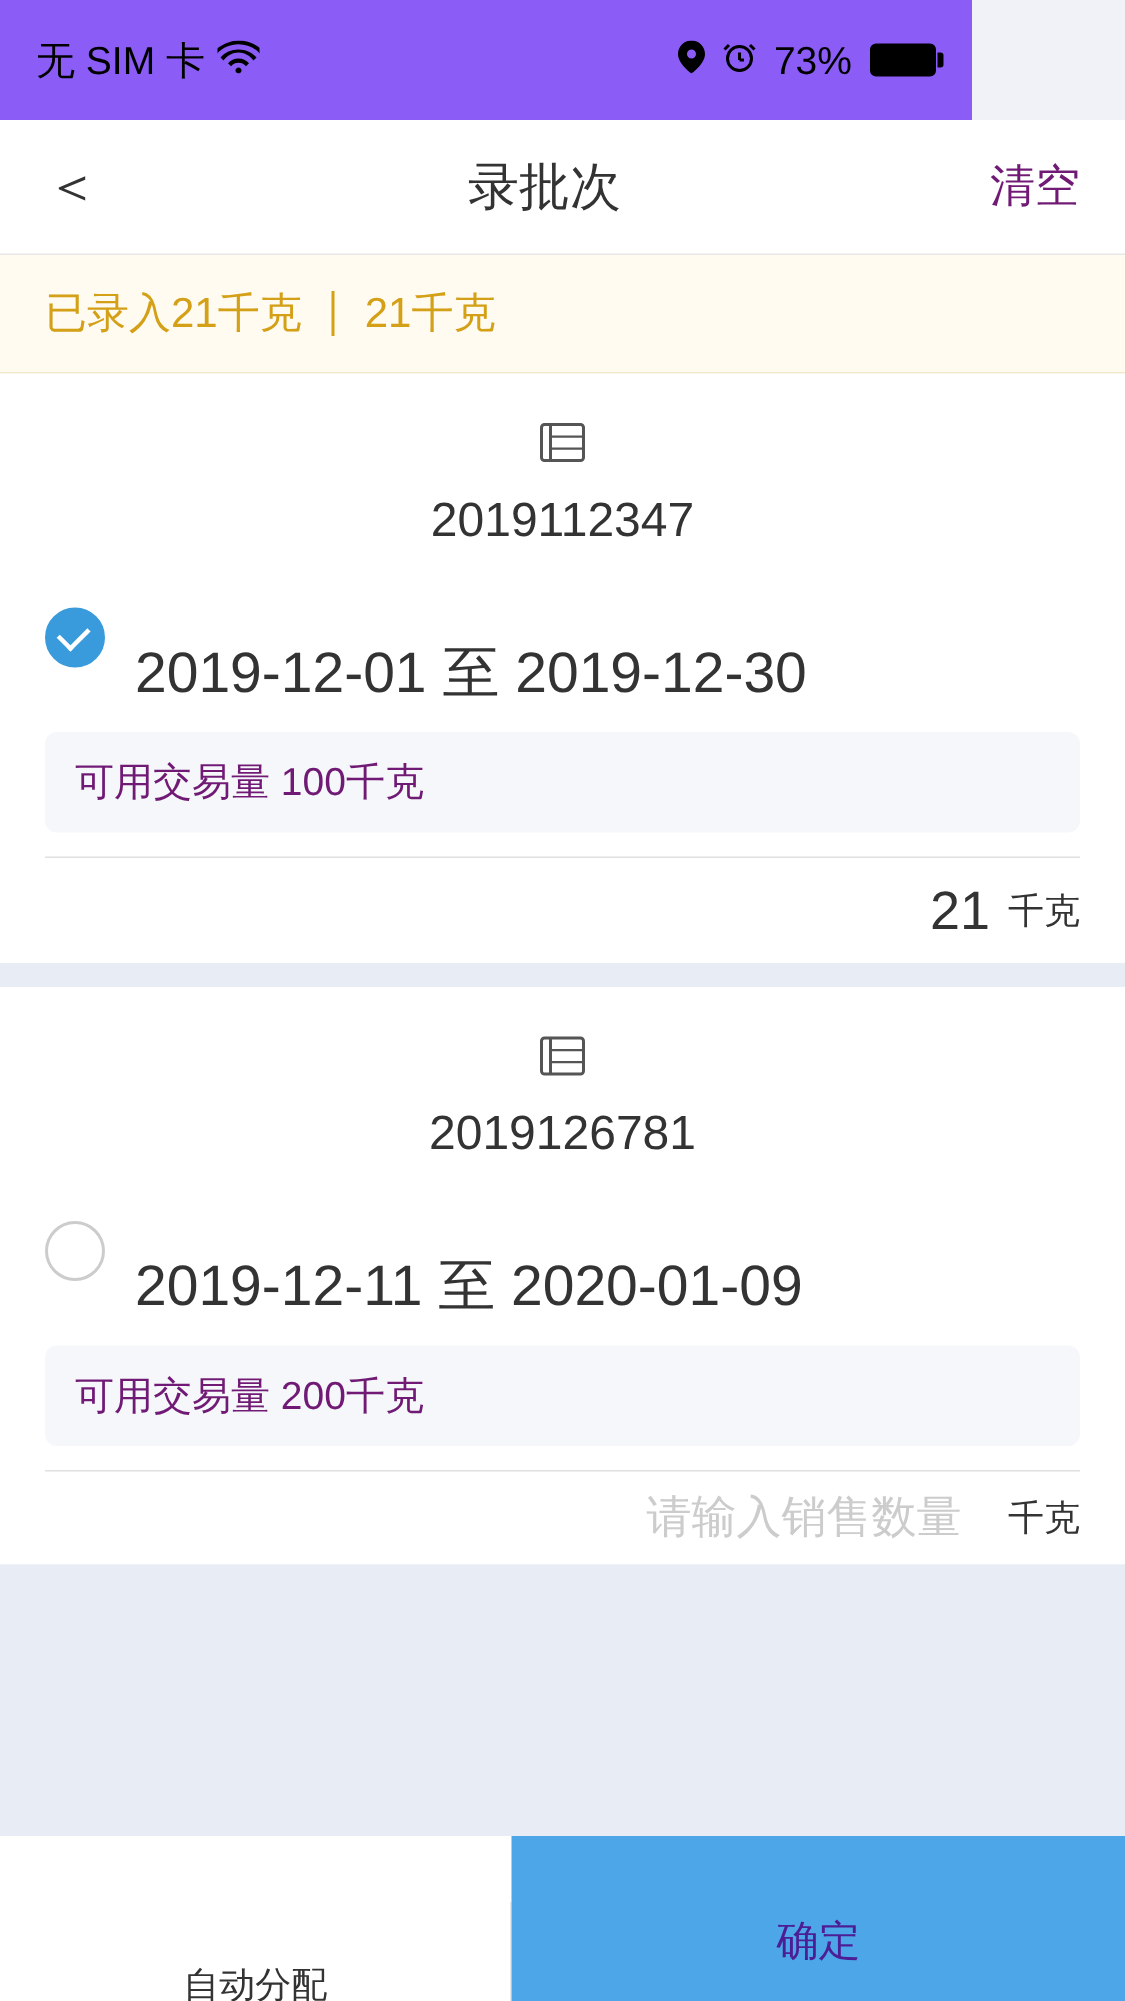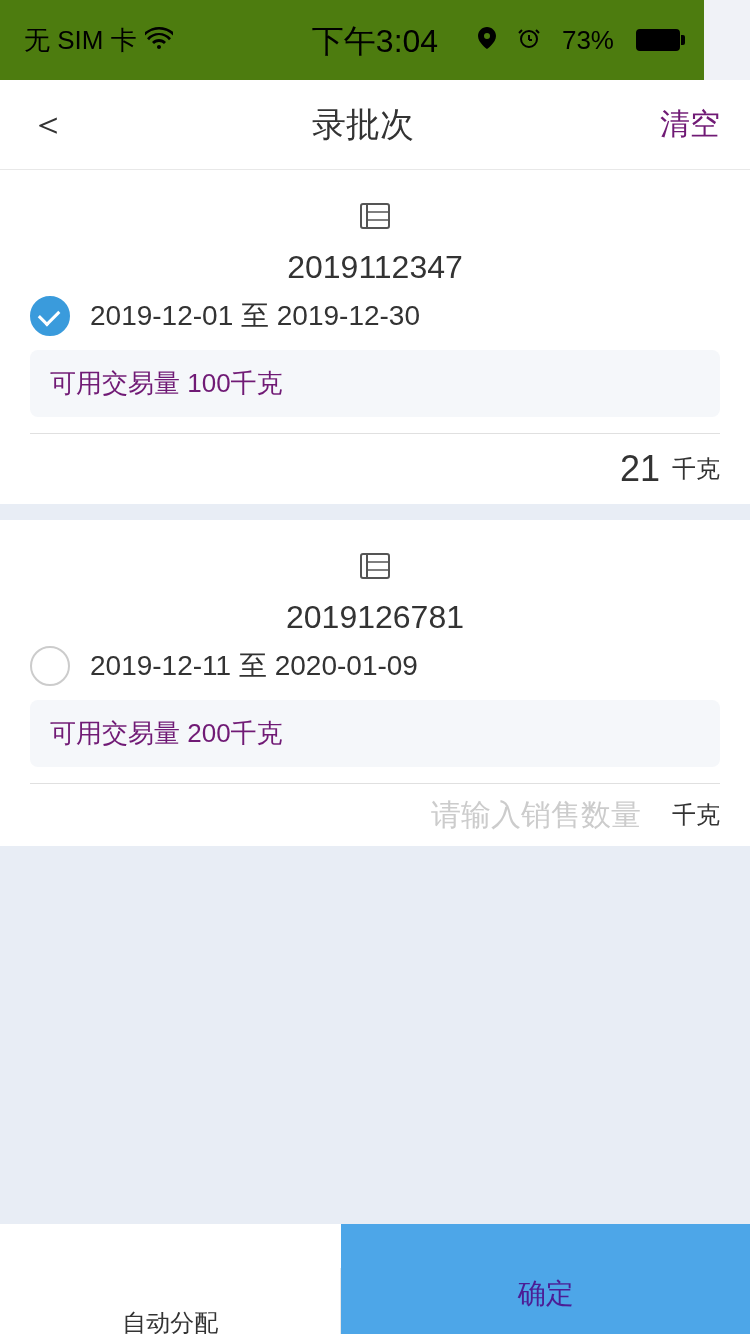--- a/index.html
+++ b/index.html
@@ -8,23 +8,23 @@
       width: 750px;
       min-height: 1334px;
       font-family: -apple-system, 'PingFang SC', 'Helvetica Neue', sans-serif;
       background: #f0f2f7;
       font-size: 28px;
       color: #333;
     }
 
     
     .status-bar {
-      width: 704px;
+      width: 648px;
       height: 80px;
-      background: #4d7c0f;
+      background: #8b5cf6;
       display: flex;
       align-items: center;
       justify-content: space-between;
       padding: 0 24px;
       font-size: 26px;
       color: #000;
     }
     .status-left {
       display: flex;
       align-items: center;
@@ -35,21 +35,21 @@
       font-size: 32px;
       font-weight: 500;
       position: absolute;
       left: 50%;
       transform: translateX(-50%);
       top: 20px;
     }
     .status-right {
       display: flex;
       align-items: center;
-      gap: 22px;
+      gap: 12px;
       font-size: 26px;
     }
     .battery-icon {
       display: inline-block;
       width: 44px;
       height: 22px;
       border: 2px solid #000;
       border-radius: 4px;
       position: relative;
       background: #000;
@@ -158,22 +158,23 @@
     .radio-circle.selected::after {
       content: '';
       width: 16px;
       height: 10px;
       border-left: 3px solid #fff;
       border-bottom: 3px solid #fff;
       transform: rotate(-45deg) translateY(-2px);
       display: block;
     }
     .batch-date {
-      font-size: 28px;
-      color: #333;
+      font-size: 38px;
+      color: #333;
+      margin-top: 48px;
     }
     .available-qty-box {
       margin: 0 30px 16px 30px;
       background: #f5f7fa;
       border-radius: 8px;
       padding: 16px 20px;
       font-size: 26px;
       color: #701a75;
     }
     .batch-qty-row {
@@ -280,21 +281,20 @@
       <span>无 SIM 卡</span>
       <span>
         <svg width="28" height="22" viewBox="0 0 28 22" fill="none">
           <path d="M14 18c1.1 0 2 .9 2 2s-.9 2-2 2-2-.9-2-2 .9-2 2-2z" fill="#000"></path>
           <path d="M14 12c2.8 0 5.2 1.2 7 3.1l-2 2c-1.3-1.4-3.1-2.2-5-2.2s-3.7.8-5 2.2l-2-2c1.8-1.9 4.2-3.1 7-3.1z" fill="#000"></path>
           <path d="M14 6C18.8 6 23 8 26 11.3l-2 2C21.6 10.1 18 8 14 8s-7.6 2.1-10 5.3l-2-2C4.9 8 9.2 6 14 6z" fill="#000"></path>
           <path d="M14 0C20.6 0 26.5 2.8 30.8 7.3l-2 2C25.2 5 19.9 2.5 14 2.5S2.8 5 -0.8 9.3l-2-2C2.5 2.8 8.4 0 14 0z" fill="#000"></path>
         </svg>
       </span>
     </div>
-    <div class="status-center">下午3:04</div>
     <div class="status-right">
       <span>
         <svg width="18" height="22" viewBox="0 0 18 22" fill="none">
           <path d="M9 0C4 0 0 4 0 9c0 6.75 9 13 9 13s9-6.25 9-13C18 4 14 0 9 0zm0 12a3 3 0 110-6 3 3 0 010 6z" fill="#000"></path>
         </svg>
       </span>
       <span>
         <svg width="22" height="22" viewBox="0 0 22 22" fill="none">
           <circle cx="11" cy="12" r="8" stroke="#000" stroke-width="2" fill="none"></circle>
           <line x1="11" y1="8" x2="11" y2="13" stroke="#000" stroke-width="2"></line>
@@ -306,20 +306,25 @@
       <span class="battery-icon"></span>
     </div>
   </div>
 
   <div class="nav-bar">
     <span class="nav-back">＜</span>
     <span class="nav-title">录批次</span>
     <span class="nav-action">清空</span>
   </div>
 
+  <div class="info-banner">
+    <span class="info-banner-item">已录入21千克</span>
+    <div class="info-banner-divider"></div>
+    <span class="info-banner-item">21千克</span>
+  </div>
 
   <div class="batch-card">
     <div class="batch-card-header">
       <span class="batch-id-icon">
         <svg width="32" height="32" viewBox="0 0 32 32" fill="none">
           <rect x="2" y="4" width="28" height="24" rx="2" stroke="#555" stroke-width="2" fill="none"></rect>
           <line x1="8" y1="4" x2="8" y2="28" stroke="#555" stroke-width="2"></line>
           <line x1="8" y1="12" x2="30" y2="12" stroke="#555" stroke-width="1.5"></line>
           <line x1="8" y1="20" x2="30" y2="20" stroke="#555" stroke-width="1.5"></line>
         </svg>

